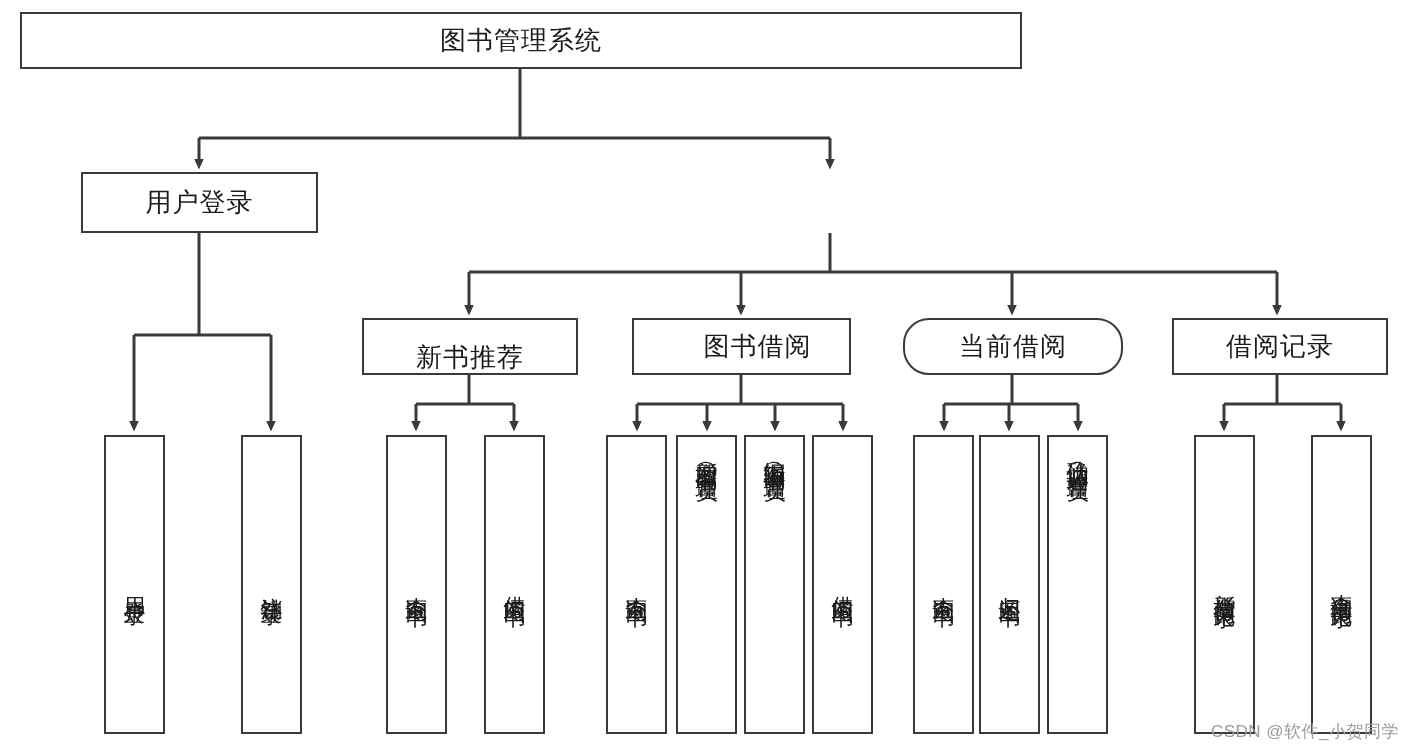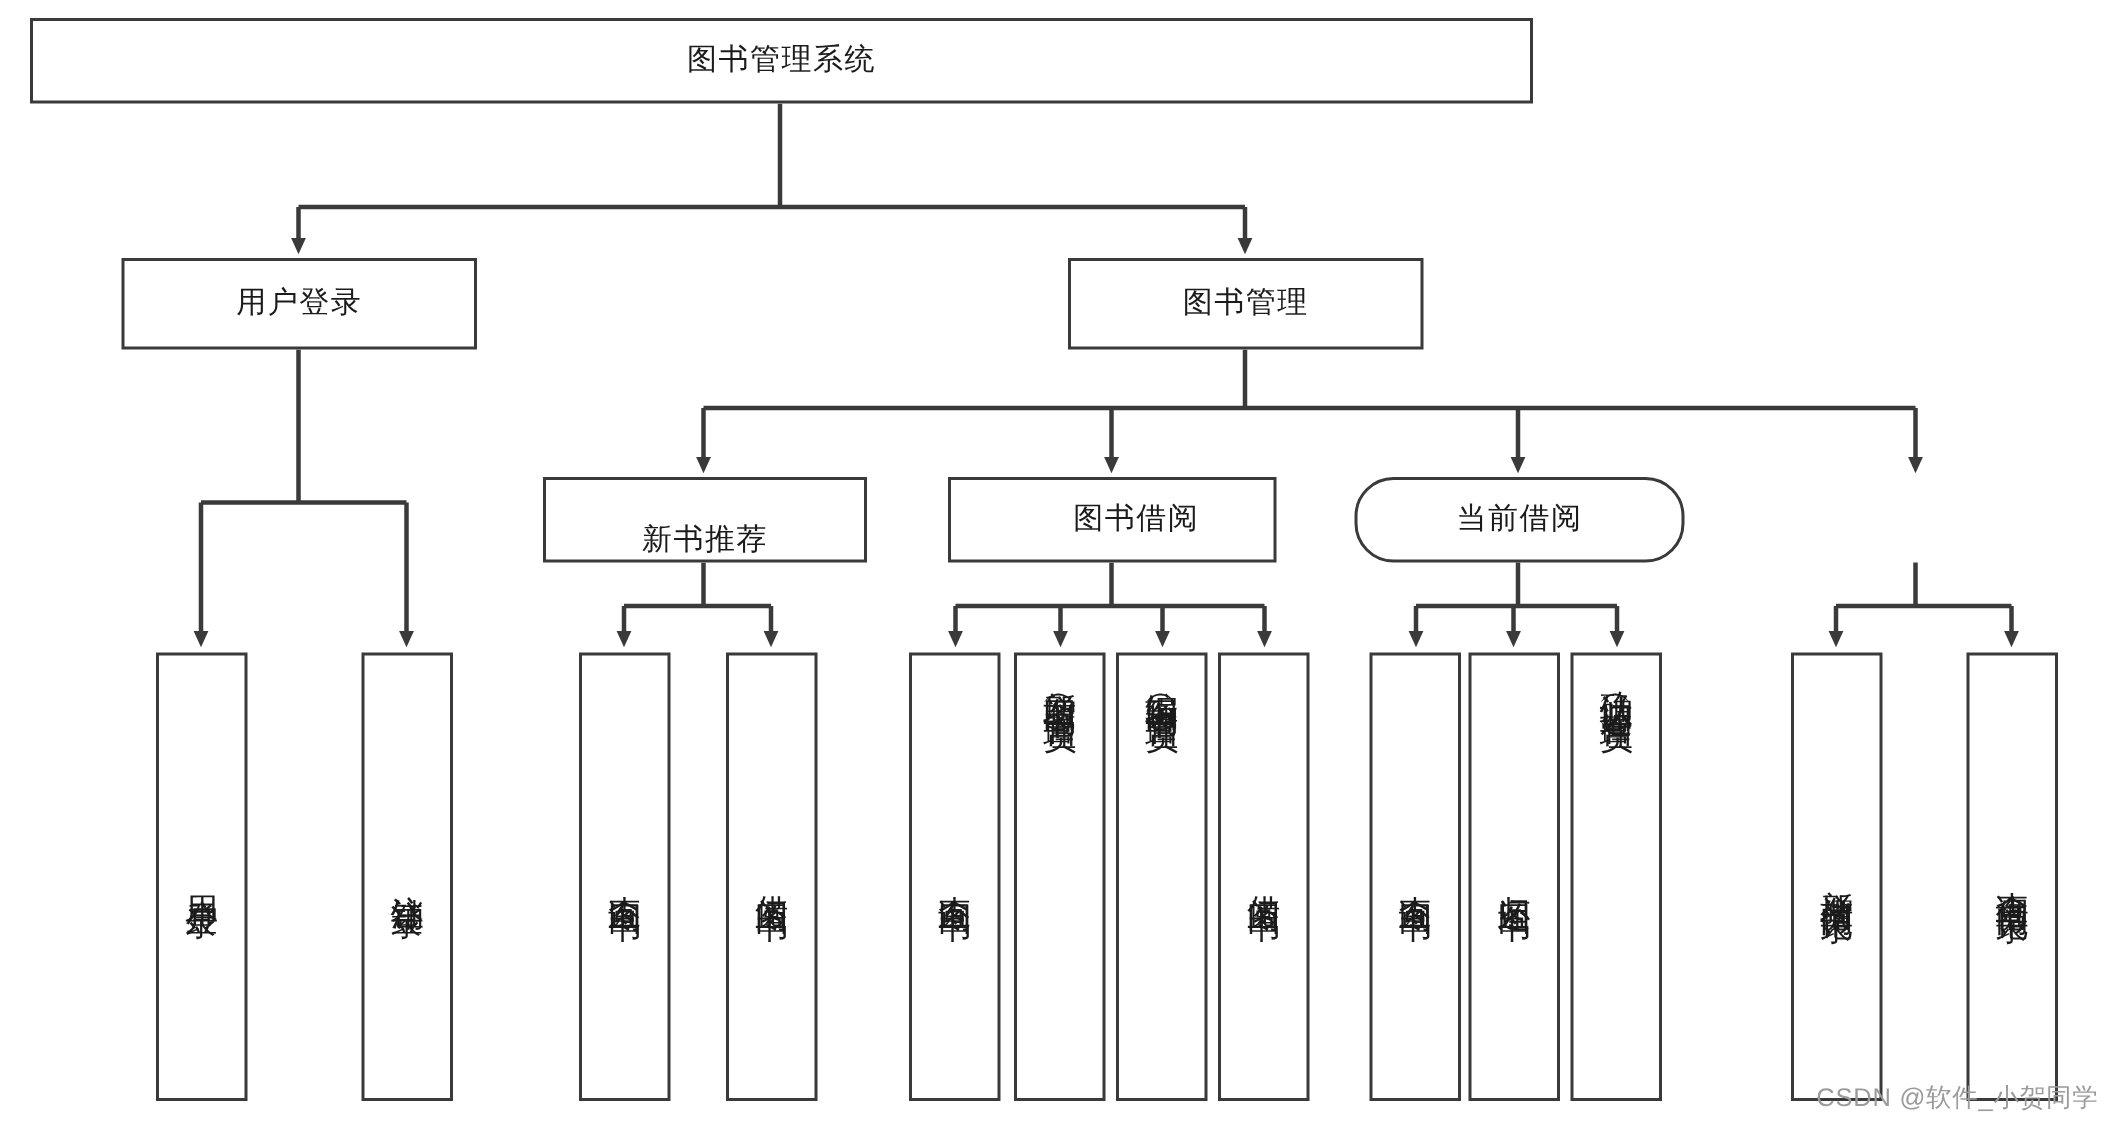--- a/index.html
+++ b/index.html
@@ -17,21 +17,21 @@
     position:absolute;
     box-sizing:border-box;
     border:2px solid #3a3a3a;
     background:#ffffff;
     display:flex;
     align-items:center;
     justify-content:center;
     color:#1b1b1b;
   }
   .node .lbl{
-    font-size:20px;
+    font-size:26px;
     line-height:1.25;
     letter-spacing:1px;
     white-space:nowrap;
   }
   
   .leaf{
     align-items:flex-start;
     justify-content:center;
     padding-top:6px;
   }
@@ -109,32 +109,32 @@
     </g>
   </svg>
 
   <div class="node" style="left:20px;top:12px;width:1002px;height:57px;">
     <span class="lbl">图书管理系统</span>
   </div>
 
   <div class="node" style="left:81px;top:172px;width:237px;height:61px;">
     <span class="lbl">用户登录</span>
   </div>
-  <div class="node" style="left:712px;top:172px;width:237px;height:61px;">
-    <span class="lbl">图书管理</span>
-  </div>
 
   <div class="node" style="left:362px;top:318px;width:216px;height:57px;align-items:flex-end;">
     <span class="lbl">新书推荐</span>
   </div>
   <div class="node" style="left:632px;top:318px;width:219px;height:57px;padding-left:32px;">
     <span class="lbl">图书借阅</span>
   </div>
   <div class="node" style="left:903px;top:318px;width:220px;height:57px;border-radius:26px;">
     <span class="lbl">当前借阅</span>
+  </div>
+  <div class="node" style="left:1172px;top:318px;width:216px;height:57px;">
+    <span class="lbl">借阅记录</span>
   </div>
 
   <div class="node leaf center-v" style="left:104px;top:435px;width:61px;height:299px;">
     <span class="lbl">用户登录</span>
   </div>
   <div class="node leaf center-v" style="left:241px;top:435px;width:61px;height:299px;">
     <span class="lbl">注销登录</span>
   </div>
 
   <div class="node leaf center-v" style="left:386px;top:435px;width:61px;height:299px;">

